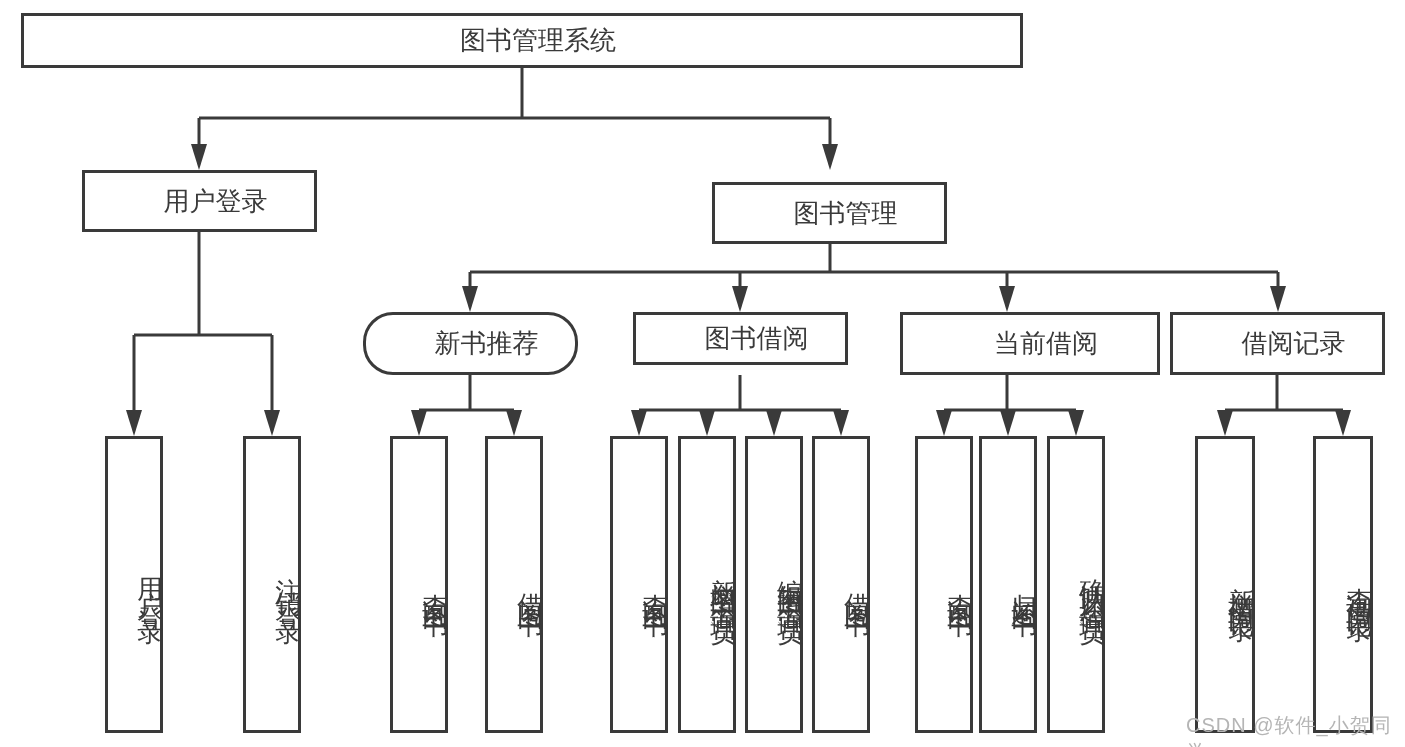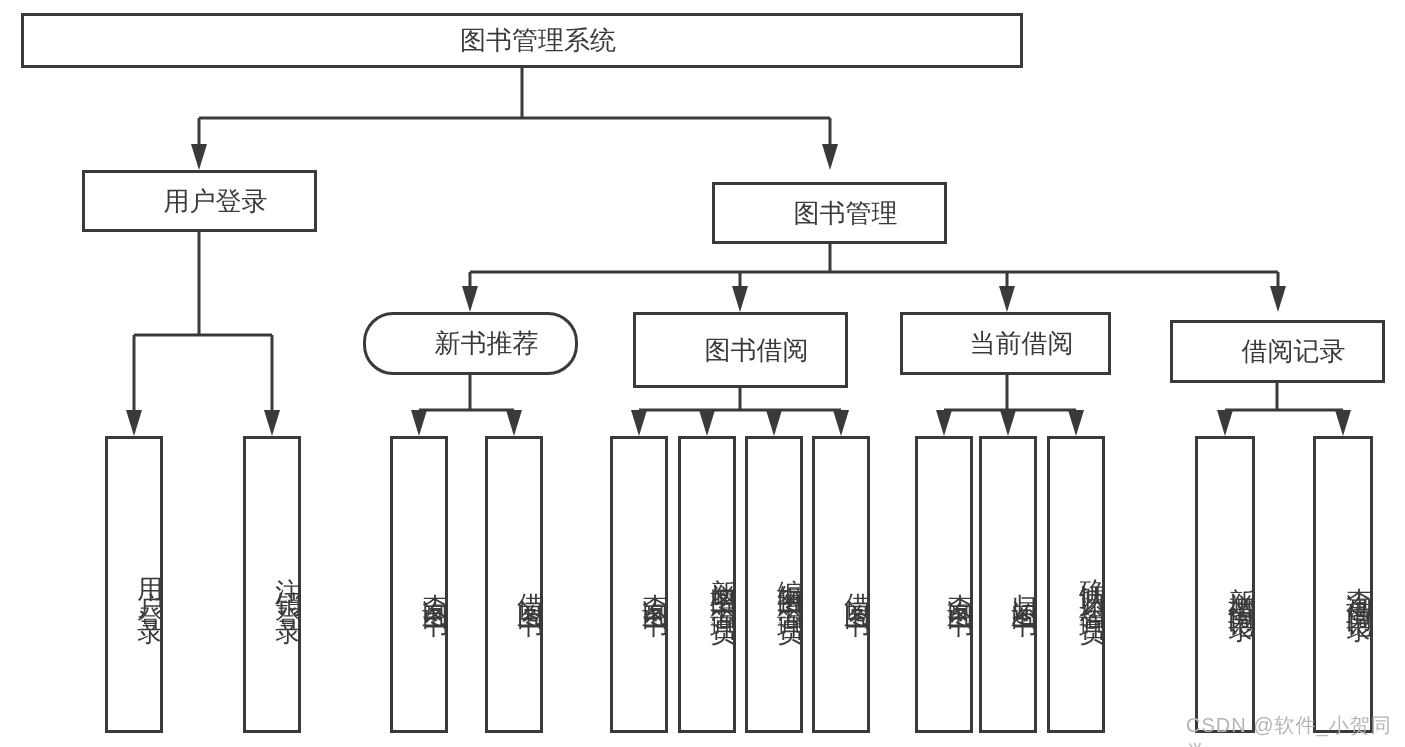--- a/index.html
+++ b/index.html
@@ -73,27 +73,27 @@
   <div class="node" style="left:82px;top:170px;width:235px;height:62px;">
     <span>用户登录</span>
   </div>
   <div class="node" style="left:712px;top:170px;width:235px;height:62px;margin-top:12px;">
     <span>图书管理</span>
   </div>
 
   <div class="node" style="left:363px;top:312px;width:215px;height:63px;border-radius:30px;">
     <span>新书推荐</span>
   </div>
-  <div class="node" style="left:633px;top:312px;width:215px;height:76px;">
+  <div class="node" style="left:633px;top:312px;width:215px;height:53px;">
     <span>图书借阅</span>
   </div>
-  <div class="node" style="left:900px;top:312px;width:211px;height:63px;justify-content:center;">
+  <div class="node" style="left:900px;top:312px;width:260px;height:63px;justify-content:center;">
     <span>当前借阅</span>
   </div>
-  <div class="node" style="left:1170px;top:312px;width:215px;height:63px;margin-top:8px;">
+  <div class="node" style="left:1170px;top:312px;width:215px;height:63px;">
     <span>借阅记录</span>
   </div>
 
   <div class="node leaf wide" style="left:105px;top:436px;width:58px;height:297px;">
     <span>用户登录</span>
   </div>
   <div class="node leaf wide" style="left:243px;top:436px;width:58px;height:297px;">
     <span>注销登录</span>
   </div>
 

